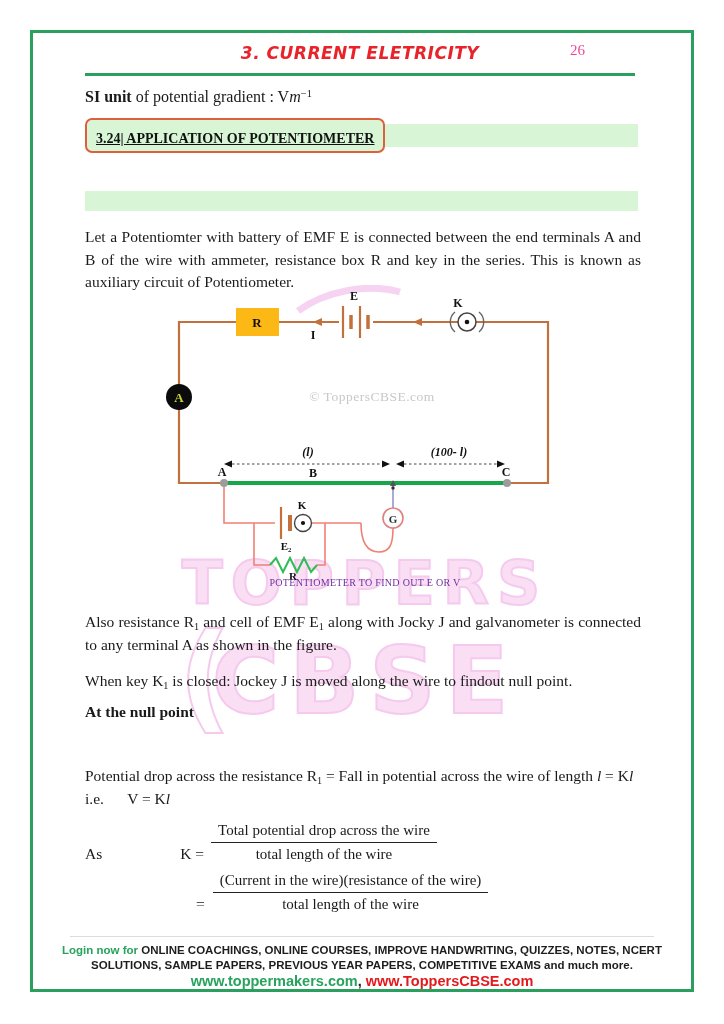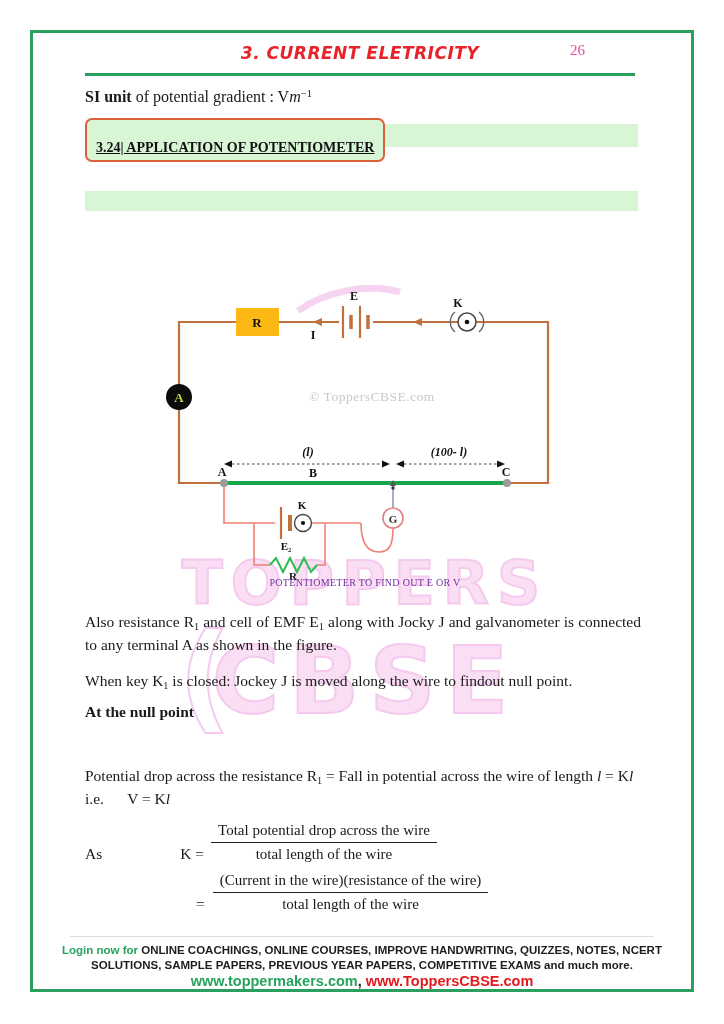--- a/index.html
+++ b/index.html
@@ -13,21 +13,21 @@
         font-family:"DejaVu Sans",sans-serif;font-weight:bold;font-style:italic;
         font-size:17px;letter-spacing:.5px;color:#e8232a;}
   .page-num{left:570px;top:42px;font-size:15px;color:#ec4899;}
   .header-rule{left:85px;top:73px;width:550px;height:3px;background:#2b9f5e;}
   .si-line{left:85px;top:88px;font-size:16px;}
   .green-bar{background:#d8f6d6;}
   .bar1{left:85px;top:124px;width:553px;height:23px;}
   .bar2{left:85px;top:191px;width:553px;height:20px;}
   .red-box{border:2px solid #dd5f3c;border-radius:7px;background:#d8f6d6;
         font-weight:bold;font-size:14px;text-decoration:underline;color:#111;}
-  .box1{left:85px;top:118px;padding:20px 9px 4px;}
+  .box1{left:85px;top:118px;padding:11px 9px 4px;}
   .box2{left:180px;top:186px;width:318px;box-sizing:border-box;text-align:center;padding:3px 0 4px;}
   .para{width:556px;font-size:15.5px;line-height:22.5px;text-align:justify;}
   .bold{font-weight:bold;}
   sub{font-size:66%;line-height:0;vertical-align:-0.25em;}
   sup{font-size:66%;line-height:0;vertical-align:0.45em;}
   .seg-b{font-weight:bold;}
   .seg-i{font-style:italic;}
   .seg-green{color:#27a35d;}
   .seg-red{color:#e3191c;}
   .seg-dark{color:#1d1d1d;}
@@ -65,20 +65,21 @@
   <div class="abs c page-num">26</div>
   <div class="abs c header-rule"></div>
 
   <div class="abs c si-line"><span class="seg-b">SI unit</span><span class="seg-t"> of potential gradient : V</span><span class="seg-i">m</span><sup>−1</sup></div>
 
   <div class="abs c green-bar bar1"></div>
   <div class="abs c red-box box1">3.24| APPLICATION OF POTENTIOMETER</div>
 
   <div class="abs c green-bar bar2"></div>
 
+  <div class="abs c para" style="left:85px;top:226px;">Let a Potentiomter with battery of EMF E is connected between the end terminals A and B of the wire with ammeter, resistance box R and key in the series. This is known as auxiliary circuit of  Potentiometer.</div>
 
   <svg class="abs c" style="left:150px;top:285px;" width="430" height="312" viewBox="0 0 430 312">
 
     <path d="M 148 26 C 175 6 218 -2 250 7" stroke="#f5cdef" stroke-width="7" fill="none" opacity="0.85"></path>
 
     <path d="M 74 198 L 29 198 L 29 37 L 398 37 L 398 198 L 357 198" stroke="#c2713c" stroke-width="2.2" fill="none"></path>
 
     <rect x="86" y="23" width="43" height="28" fill="#fcb814"></rect>
     <text x="107" y="42" font-size="13" font-weight="bold" text-anchor="middle" fill="#111">R</text>
 

